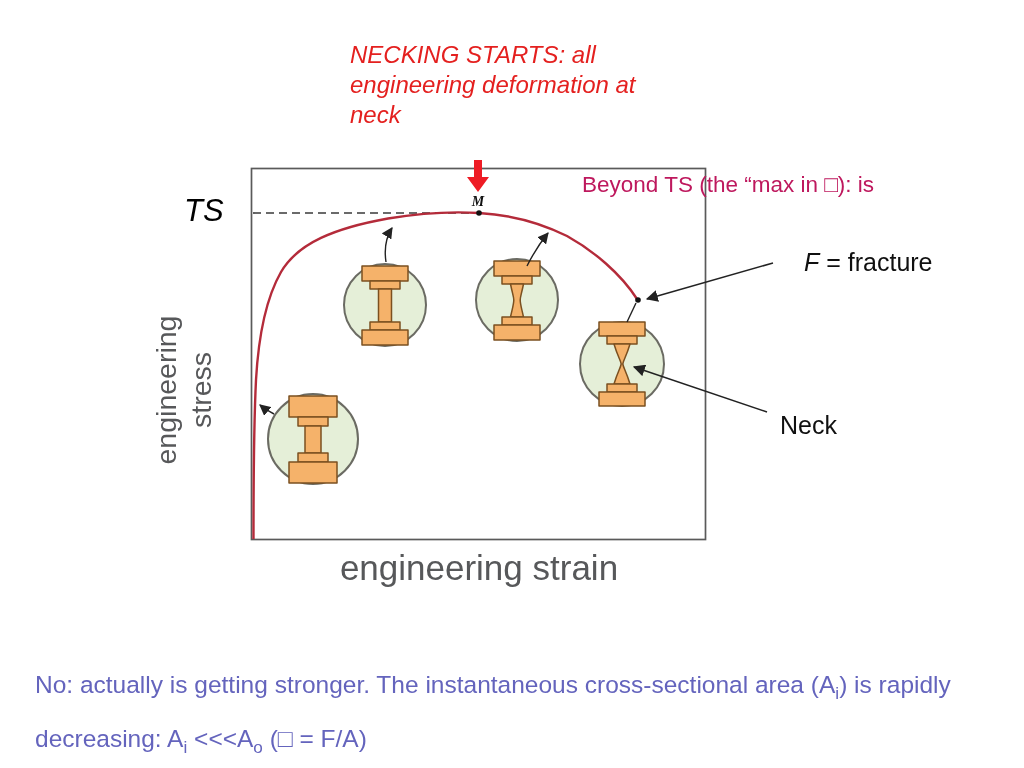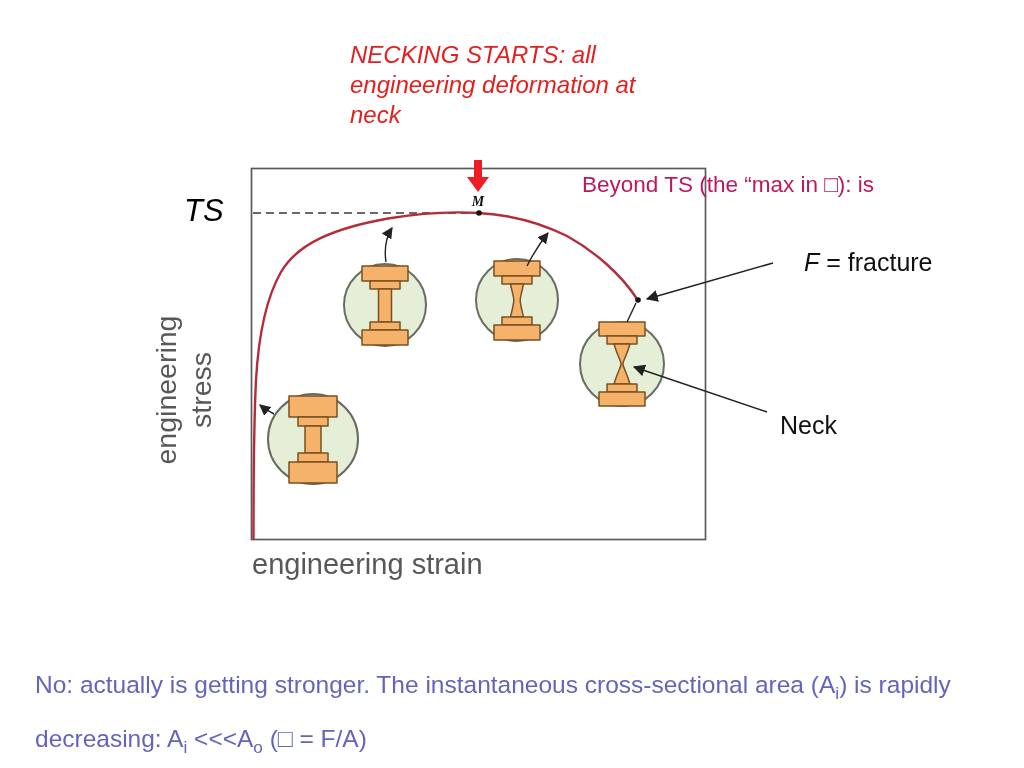--- a/index.html
+++ b/index.html
@@ -53,23 +53,23 @@
     text-align: center;
     transform: rotate(-90deg);
     color: #57585a;
     font-size: 28.5px;
     line-height: 35px;
   }
   .x-axis-label {
     left: 252px;
     top: 548px;
     width: 454px;
-    text-align: left;
+    text-align: center;
     color: #57585a;
-    font-size: 29px;
+    font-size: 35px;
   }
   .fracture-label {
     left: 780px;
     top: 248px;
     color: #101010;
     font-size: 25px;
     margin-left: 24px;
   }
   .fracture-label .f-italic { font-style: italic; }
   .neck-label {

